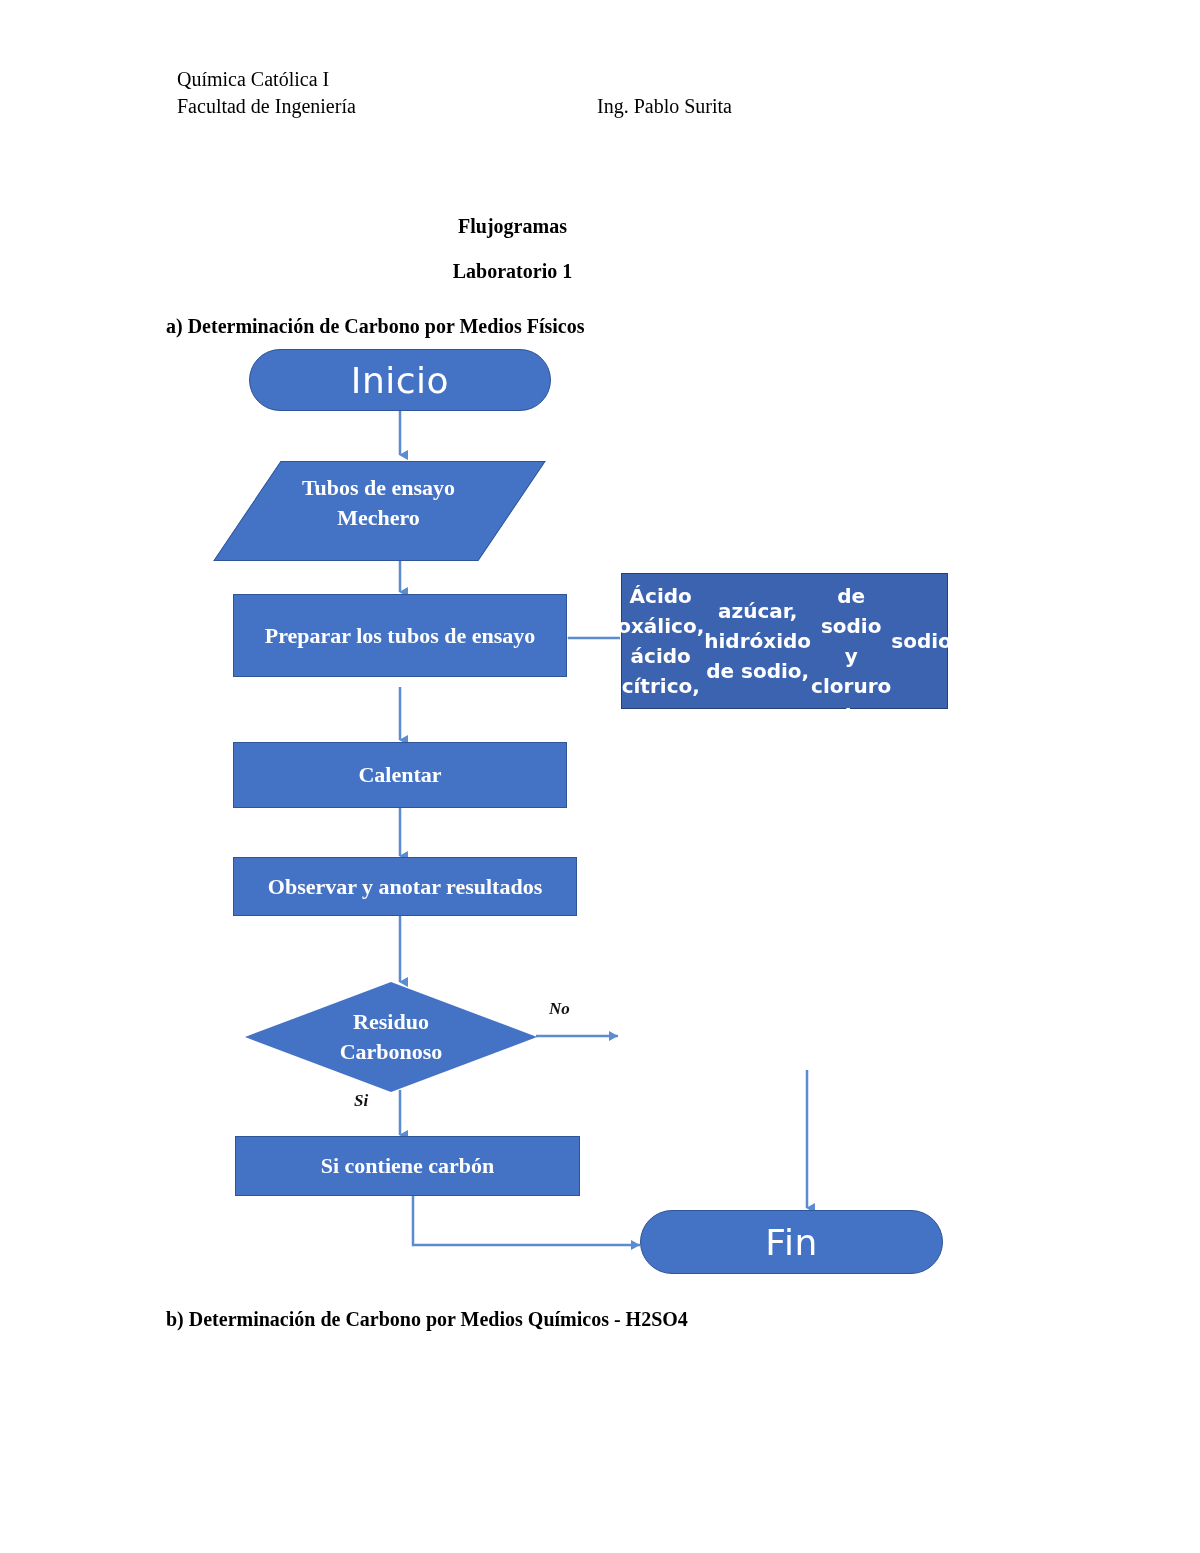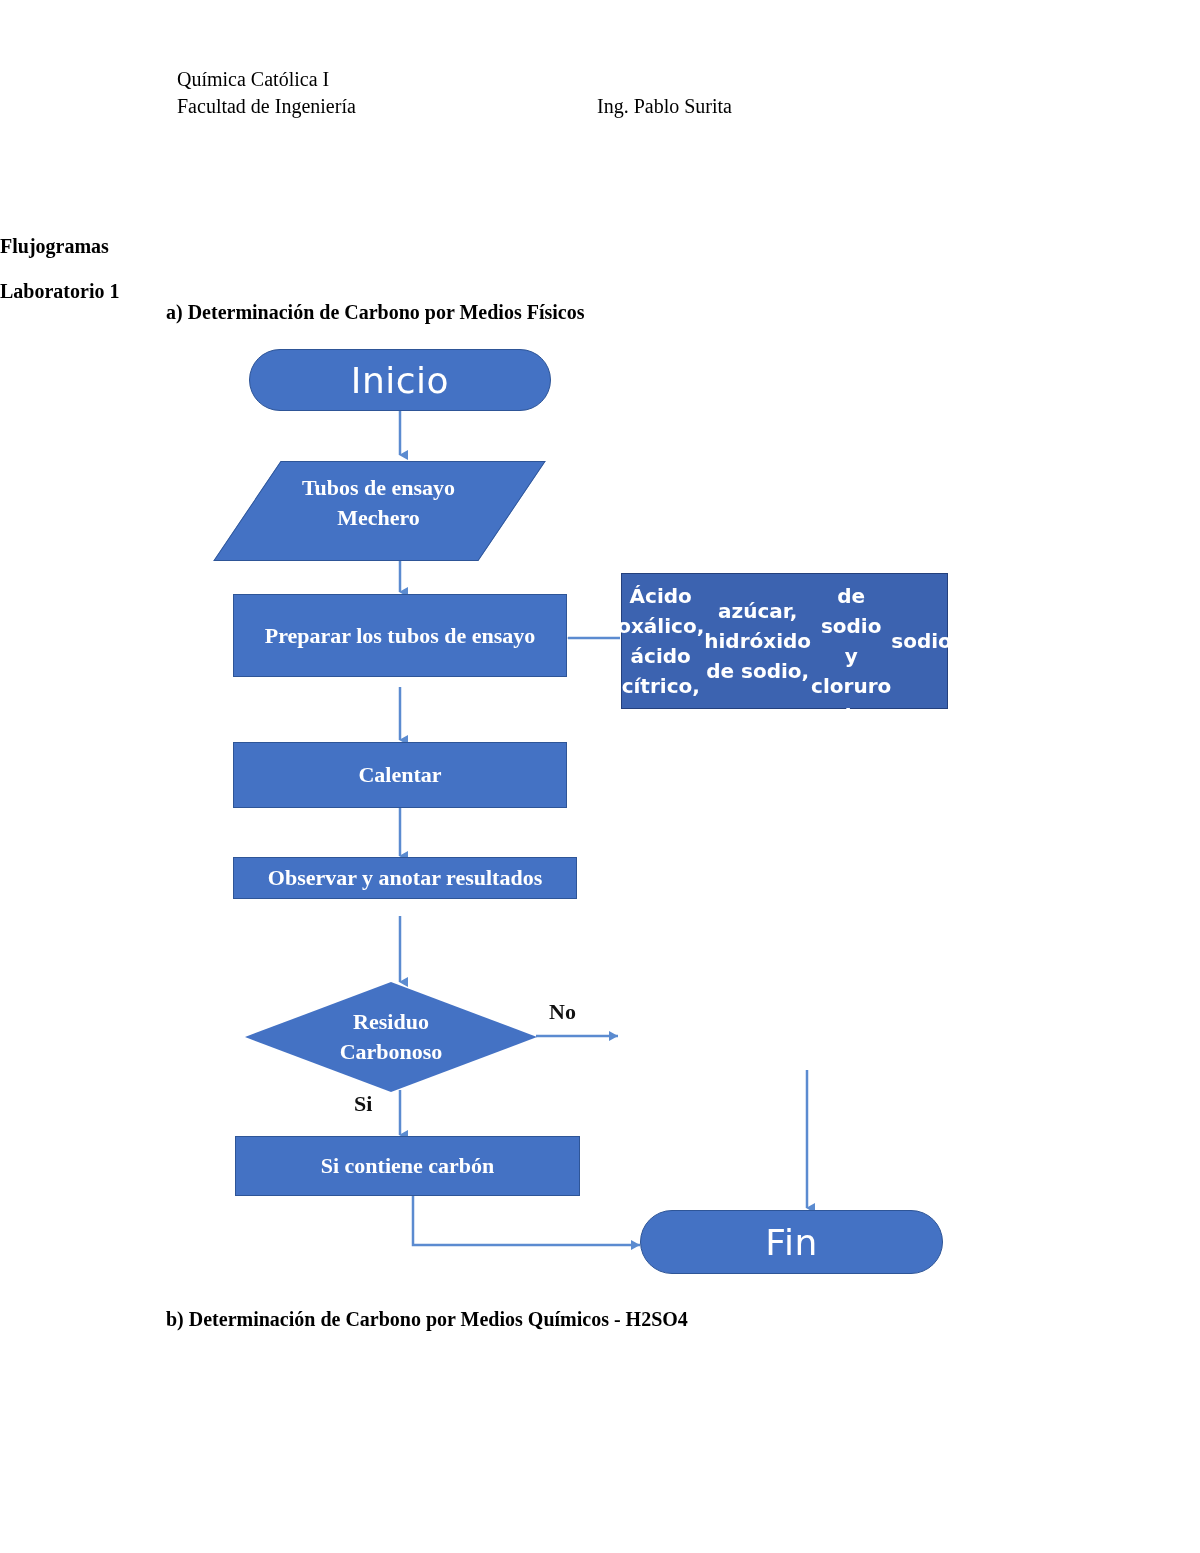--- a/index.html
+++ b/index.html
@@ -30,31 +30,31 @@
   }
   .doc-header .hdr-left  { width: 420px; }
   .doc-header .hdr-right { width: 340px; }
 
   
   .title-block {
     position: absolute;
     left: 0;
     top: 215px;
     width: 1025px;
-    font-weight: bold;
-    font-size: 20px;
-    margin-top: 20px;
+    text-align: center;
+    font-weight: bold;
+    font-size: 20px;
   }
   .title-block .t1 { display:block; }
   .title-block .t2 { display:block; margin-top: 22px; }
 
   .section-a {
     position: absolute;
     left: 166px;
-    top: 301px;
+    top: 315px;
     font-weight: bold;
     font-size: 20px;
     white-space: nowrap;
   }
   .section-b {
     position: absolute;
     left: 166px;
     top: 1308px;
     font-weight: bold;
     font-size: 20px;
@@ -160,22 +160,23 @@
     font-size: 22px;
     line-height: 30px;
   }
 
   
   .edge-label {
     position: absolute;
     color: #111111;
     font-family: "Liberation Serif", serif;
     font-weight: bold;
-    font-size: 22px;
+    font-size: 17px;
     white-space: nowrap;
+    font-style: italic;
   }
 </style>
 </head>
 <body>
 
 <div class="doc-header">
   <div class="hdr-row">
     <span class="hdr-right">Química Católica I</span>
   </div>
   <div class="hdr-row">
@@ -248,21 +249,21 @@
     <span>Ácido oxálico, ácido cítrico,</span>
     <span>azúcar, hidróxido de sodio,</span>
     <span>sulfato de sodio y cloruro de</span>
     <span>sodio</span>
   </div>
 
   <div class="node process" style="left:233px; top:742px; width:334px; height:66px;">
     <span>Calentar</span>
   </div>
 
-  <div class="node process" style="left:233px; top:857px; width:344px; height:42px;">
+  <div class="node process" style="left:233px; top:857px; width:344px; height:59px;">
     <span>Observar y anotar resultados</span>
   </div>
 
   <div class="node decision" style="left:245px; top:982px; width:292px; height:110px;">
     <span class="shape"></span>
     <span class="dlabel">
       <span>Residuo</span><br>
       <span>Carbonoso</span>
     </span>
   </div>

